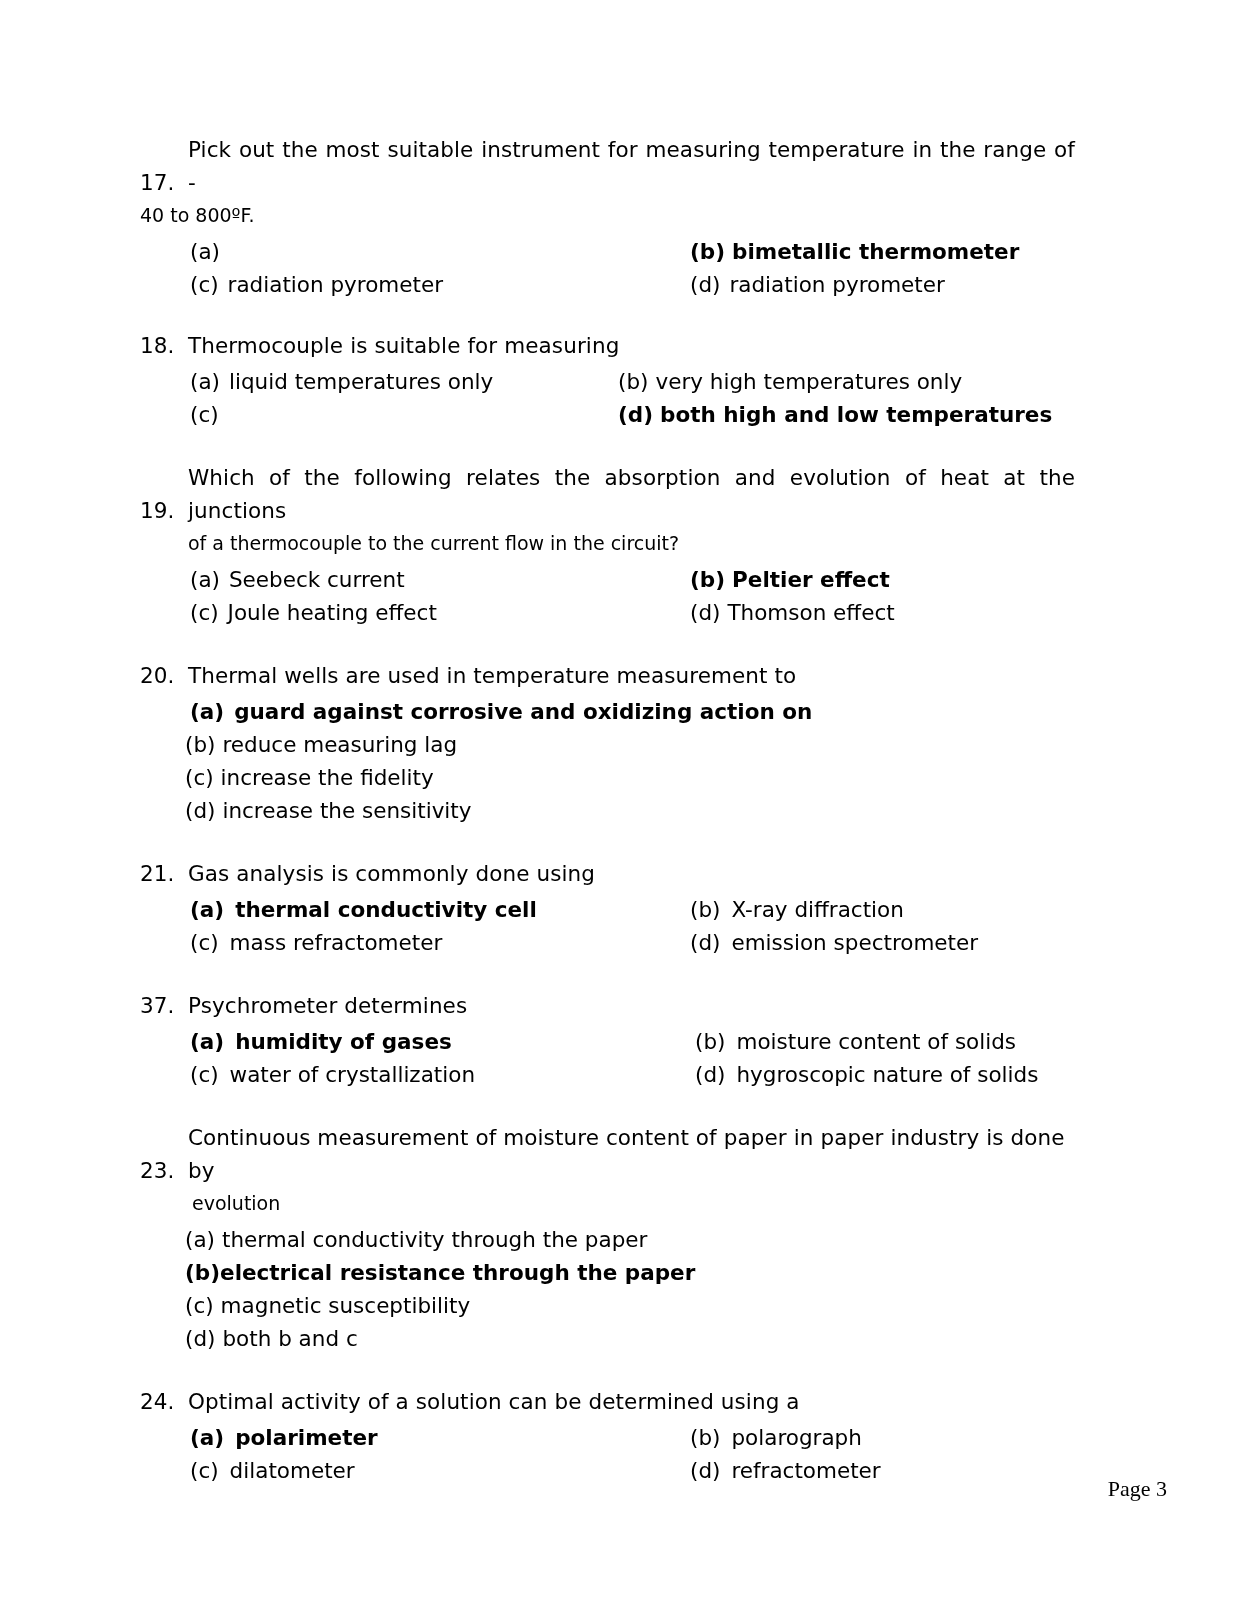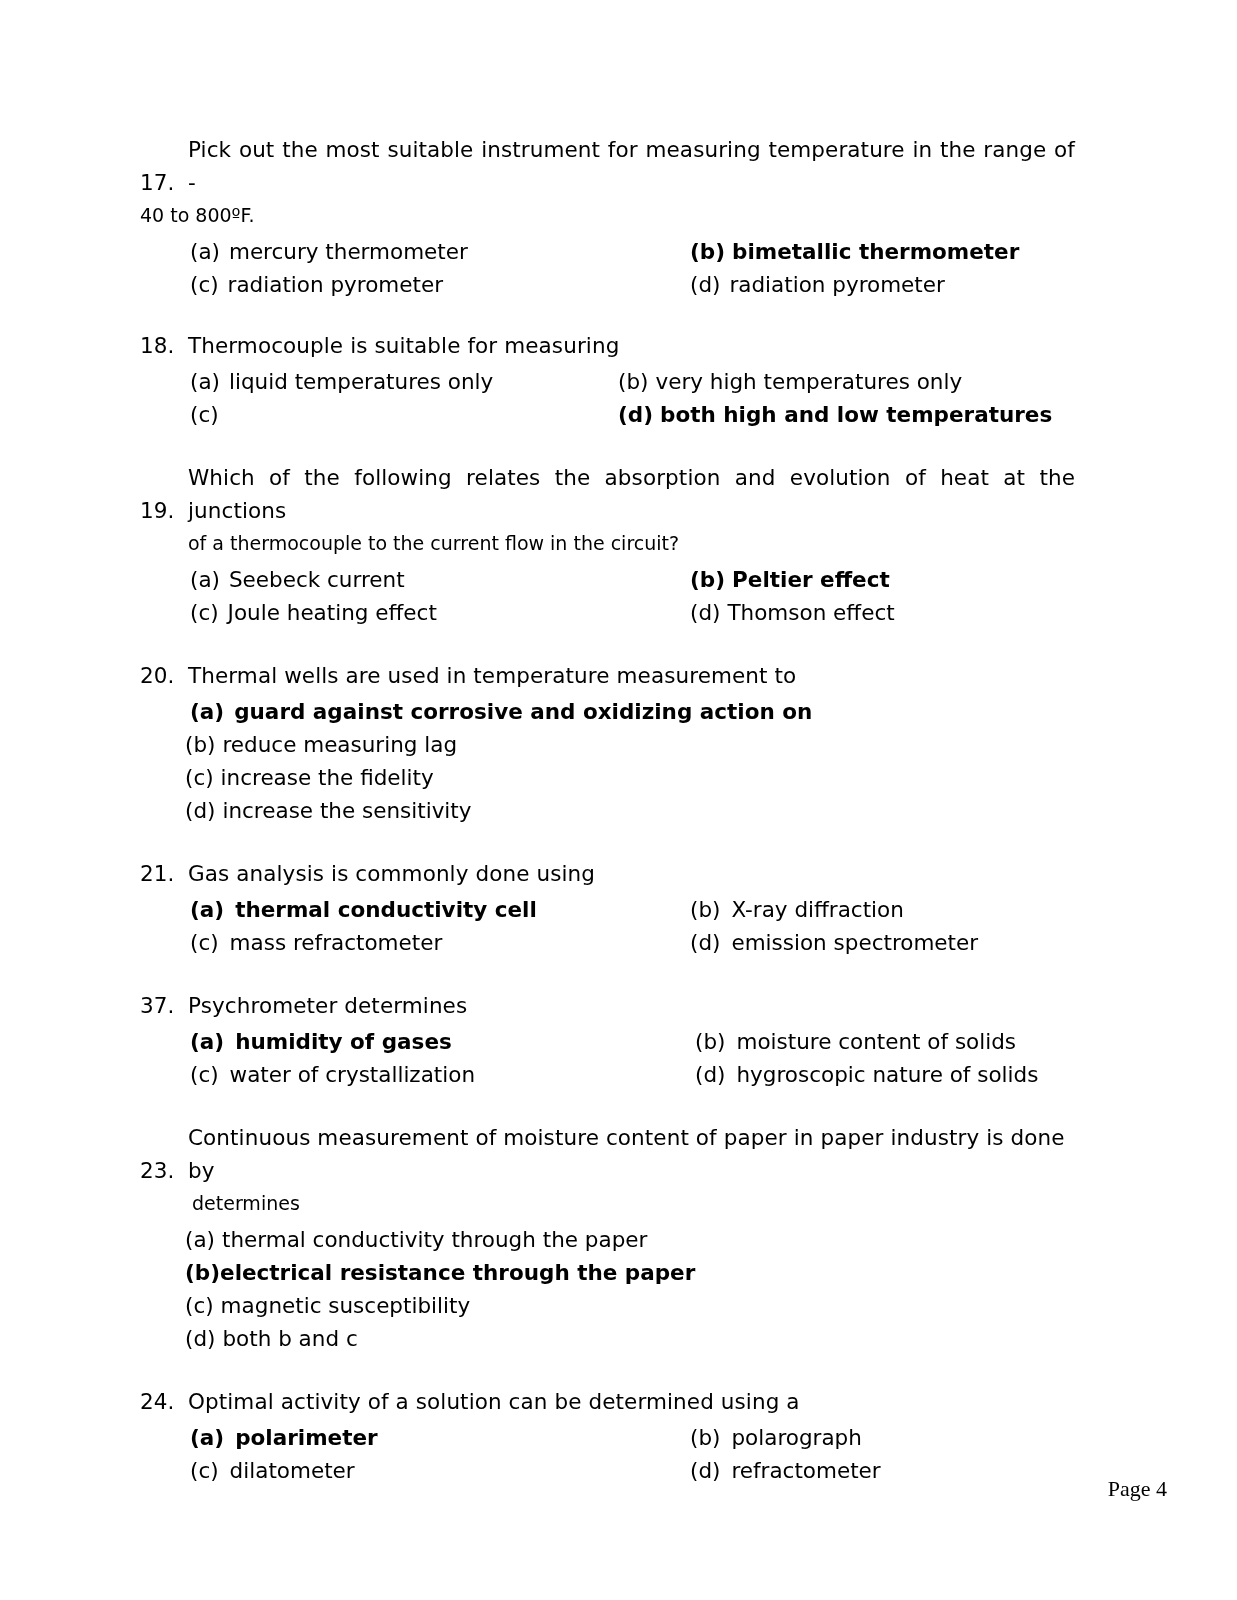--- a/index.html
+++ b/index.html
@@ -104,21 +104,20 @@
     <div class="q" style="margin-bottom:28px;">
       <div class="q-head">
         <span class="q-num">17.</span>
         <span class="q-text">Pick out the most suitable instrument for measuring temperature in the range of -</span>
       </div>
       <div class="q-cont" style="padding-left:0px;"><span>40 to 800ºF.</span></div>
       <div class="opts">
         <div class="opt-row">
           <div class="opt" style="flex:0 0 500px; padding-left:50px;">
             <span class="lab">(a)</span>
-            <span class="txt" style="padding-left:9px;">mercury thermometer</span>
           </div>
           <div class="opt bold" style="flex:1 1 auto;">
             <span class="lab">(b)</span>
             <span class="txt" style="padding-left:7px;">bimetallic thermometer</span>
           </div>
         </div>
         <div class="opt-row">
           <div class="opt" style="flex:0 0 500px; padding-left:50px;">
             <span class="lab">(c)</span>
             <span class="txt" style="padding-left:9px;">radiation pyrometer</span>
@@ -278,21 +277,21 @@
           </div>
         </div>
       </div>
     </div>
 
     <div class="q" style="margin-bottom:30px;">
       <div class="q-head">
         <span class="q-num">23.</span>
         <span class="q-text nojust">Continuous measurement of moisture content of paper in paper industry is done by</span>
       </div>
-      <div class="q-cont" style="padding-left:52px;"><span>determines</span></div>
+      <div class="q-cont" style="padding-left:52px;"><span>evolution</span></div>
       <div class="opts">
         <div class="opt-row" style="padding-left:45px;">
           <div class="opt">
             <span class="lab">(a)</span>
             <span class="txt" style="padding-left:7px;">thermal conductivity through the paper</span>
           </div>
         </div>
         <div class="opt-row" style="padding-left:45px;">
           <div class="opt bold">
             <span class="lab">(b)</span>
@@ -338,14 +337,14 @@
           <div class="opt" style="flex:1 1 auto;">
             <span class="lab">(d)</span>
             <span class="txt" style="padding-left:11px;">refractometer</span>
           </div>
         </div>
       </div>
     </div>
 
   </div>
 
-  <div class="footer">Page 4</div>
+  <div class="footer">Page 3</div>
 </div>
 
 </body></html>

